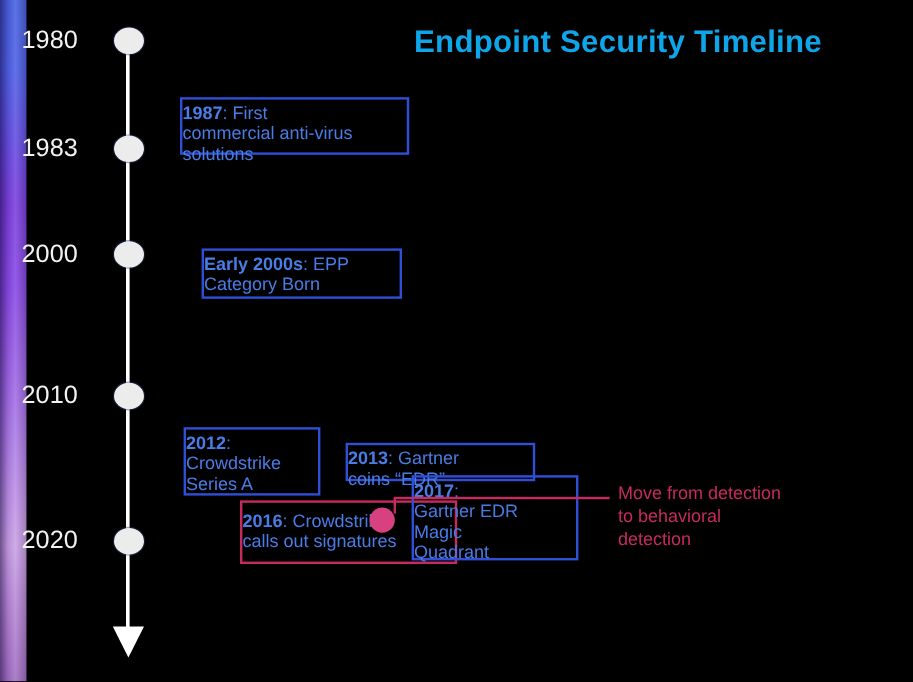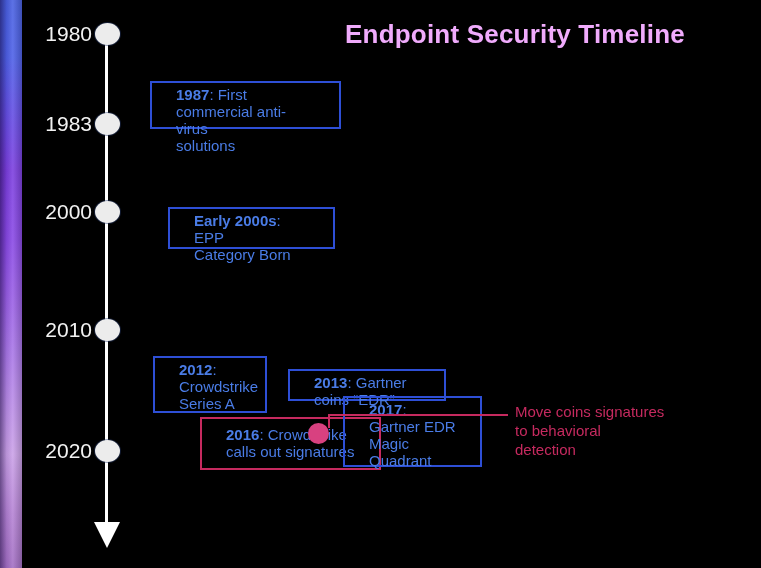--- a/index.html
+++ b/index.html
@@ -21,40 +21,40 @@
   }
   .strip::after {
     content: ""; position: absolute; inset: 0;
     background: linear-gradient(90deg,
       rgba(15,0,50,0.50) 0%, rgba(15,0,50,0.10) 30%,
       rgba(255,255,255,0.10) 58%, rgba(0,0,0,0.20) 100%);
   }
   .title {
     position: absolute; left: 300px; top: 19px; width: 430px;
     text-align: center; font-size: 26px; font-weight: bold;
-    letter-spacing: 0.2px; color: #f0abfc;
+    letter-spacing: 0.2px; color: #0ea5e9;
   }
   .tl-line { position: absolute; left: 105px; top: 33px; width: 3px; height: 492px; background: #ffffff; }
   .tl-arrow {
     position: absolute; left: 94px; top: 522px; width: 0; height: 0;
     border-left: 13px solid transparent; border-right: 13px solid transparent;
     border-top: 26px solid #ffffff;
   }
   .node {
     position: absolute; width: 25px; height: 22px; border-radius: 50%;
     background: #ececec; box-shadow: 0 0 0 1px rgba(40,60,110,0.45);
   }
   .year {
-    position: absolute; left: 30px; width: 62px; height: 22px;
-    text-align: right; color: #f2f2f2; font-size: 21px; line-height: 22px;
+    position: absolute; left: 18px; width: 62px; height: 22px;
+    text-align: left; color: #f2f2f2; font-size: 21px; line-height: 22px;
   }
   .evbox {
     position: absolute; box-sizing: border-box;
     border: 2px solid #2e4fd6; color: #4a7ce6;
-    font-size: 15px; line-height: 17px; padding: 3px 24px;
+    font-size: 15px; line-height: 17px; padding: 3px 0;
     white-space: pre-line; overflow: visible;
   }
   .evbox .yr { font-weight: bold; }
   .pinkbox { border-color: #c62a5f; margin-left: 48px; }
   .dot { position: absolute; left: 308px; top: 423px; width: 21px; height: 21px; border-radius: 50%; background: #d84180; }
   .conn-h { position: absolute; left: 330px; top: 414px; width: 178px; height: 2px; background: #c62a5f; }
   .conn-v { position: absolute; left: 328px; top: 414px; width: 2px; height: 14px; background: #c62a5f; }
   .annotation {
     position: absolute; left: 515px; top: 402px; width: 190px;
     color: #c62a5f; font-size: 15px; line-height: 19px; white-space: pre-line;
@@ -102,17 +102,17 @@
 calls out signatures</span></div>
 
   <div class="evbox" style="left:343px; top:396px; width:139px; height:71px;"><span class="yr">2017</span><span>:
 Gartner EDR
 Magic
 Quadrant</span></div>
 
   <div class="conn-h"></div>
   <div class="conn-v"></div>
   <div class="dot"></div>
-  <div class="annotation">Move coins signatures
+  <div class="annotation">Move from detection
 to behavioral
 detection</div>
 
 </div>
 
 </body></html>

